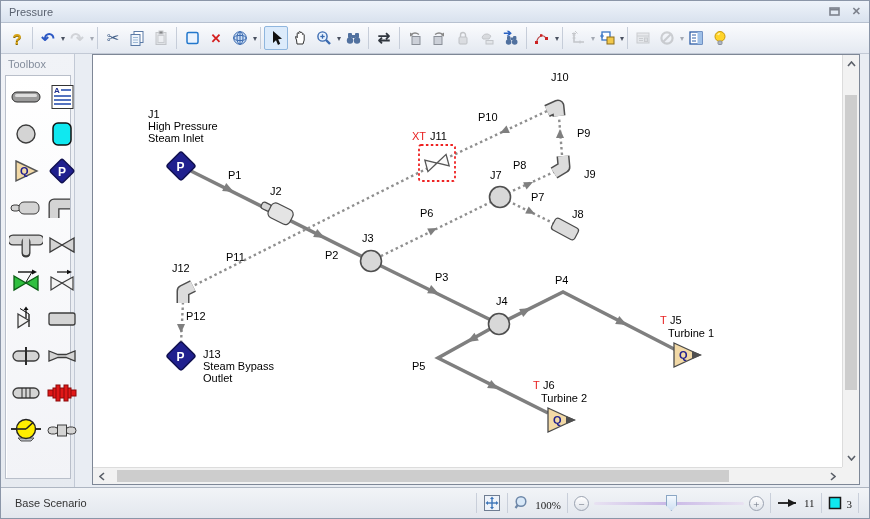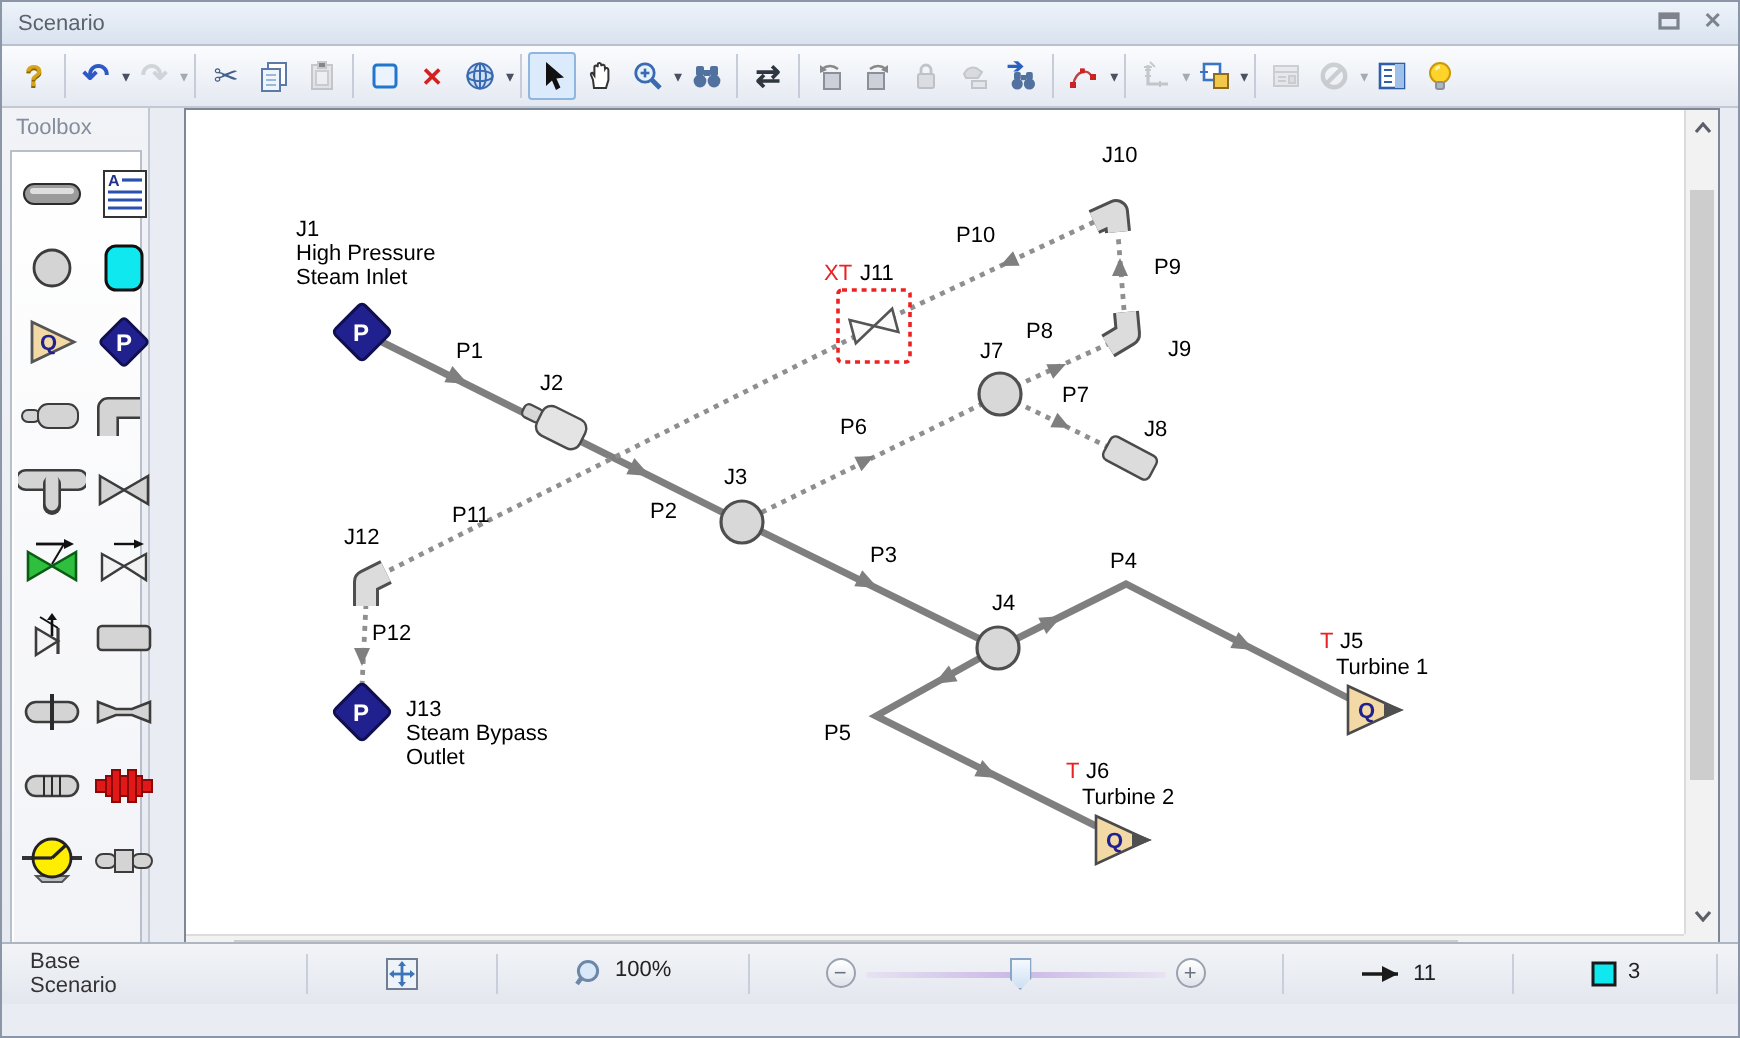--- a/index.html
+++ b/index.html
@@ -48,27 +48,27 @@
     border:1px solid #7e8796; background:#fff; }
   .diagram { position:absolute; left:0; top:0; }
   .vscroll { position:absolute; top:0; right:0; width:17px; bottom:17px; background:#f2f2f2; border-left:1px solid #dcdcdc; }
   .hscroll { position:absolute; left:0; bottom:0; right:17px; height:17px; background:#f2f2f2; border-top:1px solid #dcdcdc; }
   .scroll-corner { position:absolute; right:0; bottom:0; width:17px; height:17px; background:#f2f2f2; }
   .vthumb { position:absolute; left:2px; right:2px; top:40px; height:295px; background:#cdcdcd; }
   .hthumb { position:absolute; top:2px; bottom:2px; left:24px; width:612px; background:#cdcdcd; }
   .sarrow { position:absolute; display:flex; align-items:center; justify-content:center; }
 
   
-  .statusbar { position:absolute; left:0; right:0; bottom:16px; height:31px;
+  .statusbar { position:absolute; left:0; right:0; bottom:0; height:31px;
     background:linear-gradient(#f2f4f7,#e3e7ee); border-top:1px solid #aeb6c2;
-    display:flex; align-items:center; font-size:11px; color:#333; padding:0 4px;gap:32px; }
+    display:flex; align-items:center; font-size:11px; color:#333; padding:0 4px; }
   .scenario { padding-left:10px; }
   .st-spacer { flex:1; }
   .st-sep { width:1px; height:20px; background:#c9cfda; margin:0 6px; }
-  .st-item { display:flex; align-items:flex-start; gap:5px; }
+  .st-item { display:flex; align-items:flex-end; gap:5px;font-family:Liberation Serif, serif; }
   .zoom-track { position:relative; width:150px; height:16px; display:flex; align-items:center; }
   .zoom-line { width:100%; height:3px; background:linear-gradient(90deg,#e8e2f2,#c9b8e6,#e8e2f2); border-radius:2px; }
   .zoom-thumb { position:absolute; left:72px; top:0px; width:11px; height:16px;
     background:linear-gradient(#f4f9ff,#cfe0f2); border:1px solid #8aa6c4;
     clip-path:polygon(0 0,100% 0,100% 65%,50% 100%,0 65%); }
   .zbtn { width:15px; height:15px; border-radius:50%; border:1px solid #9aa2b0;
     background:linear-gradient(#ffffff,#dfe3ea); color:#6a7280; font-size:11px; line-height:12px;
     display:flex; align-items:center; justify-content:center; }
   .count-num { color:#222; }
 
@@ -80,21 +80,21 @@
   .pipe   { stroke:#7f7f7f; stroke-width:3.5; }
   .pipe-d { stroke:#8f8f8f; stroke-width:2.4; stroke-dasharray:2.5 3; }
   .ah { fill:#7f7f7f; }
 </style>
 </head>
 <body>
 
 <div class="window">
 
   <div class="titlebar">
-    <span class="title">Scenario</span>
+    <span class="title">Pressure</span>
     <span class="winbtns">
       <span class="winbtn">
         <svg width="11" height="10">
             <rect x="1" y="2" width="9" height="7" fill="none" stroke="#7d828d" stroke-width="1.6"></rect>
             <line x1="1" y1="3.5" x2="10" y2="3.5" stroke="#7d828d" stroke-width="2"></line>
           </svg>
       </span>
       <span class="winbtn">✕</span>
     </span>
   </div>

